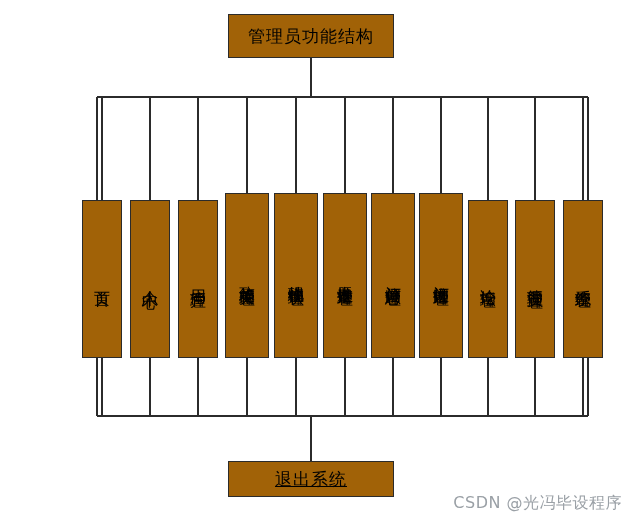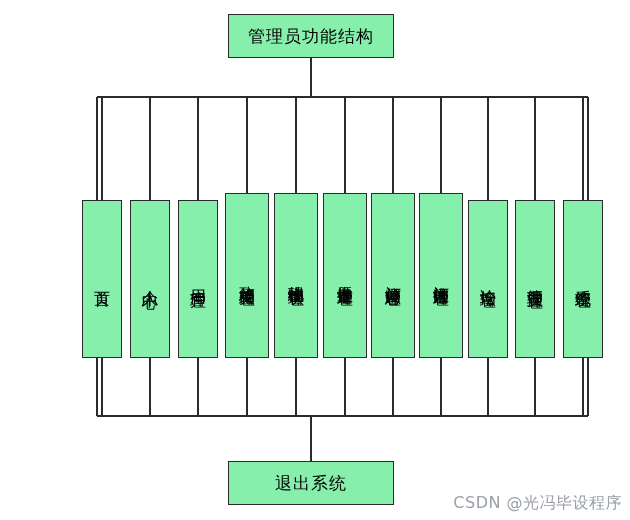--- a/index.html
+++ b/index.html
@@ -17,21 +17,21 @@
   #diagram {
     position: absolute;
     left: 0;
     top: 0;
     width: 630px;
     height: 520px;
   }
   .node {
     position: absolute;
     border: 1px solid #2b2b2b;
-    background: #86efac;
+    background: #a16207;
     box-sizing: border-box;
     display: flex;
     align-items: center;
     justify-content: center;
     color: #000000;
   }
   .node-top, .node-bottom {
     font-size: 17px;
     letter-spacing: 1px;
   }
@@ -117,17 +117,17 @@
 <div class="node leaf" style="left:468px; top:200px; width:40px; height:158px;">
   <span>论坛管理</span>
 </div>
 <div class="node leaf" style="left:515px; top:200px; width:40px; height:158px;">
   <span>管理员管理</span>
 </div>
 <div class="node leaf" style="left:563px; top:200px; width:40px; height:158px;">
   <span>系统管理</span>
 </div>
 
-<div class="node node-bottom" style="left:228px; top:461px; width:166px; height:44px;">
+<div class="node node-bottom" style="left:228px; top:461px; width:166px; height:36px;text-decoration:underline;">
   <span>退出系统</span>
 </div>
 
 <div class="watermark">CSDN @光冯毕设程序</div>
 
 </body></html>

